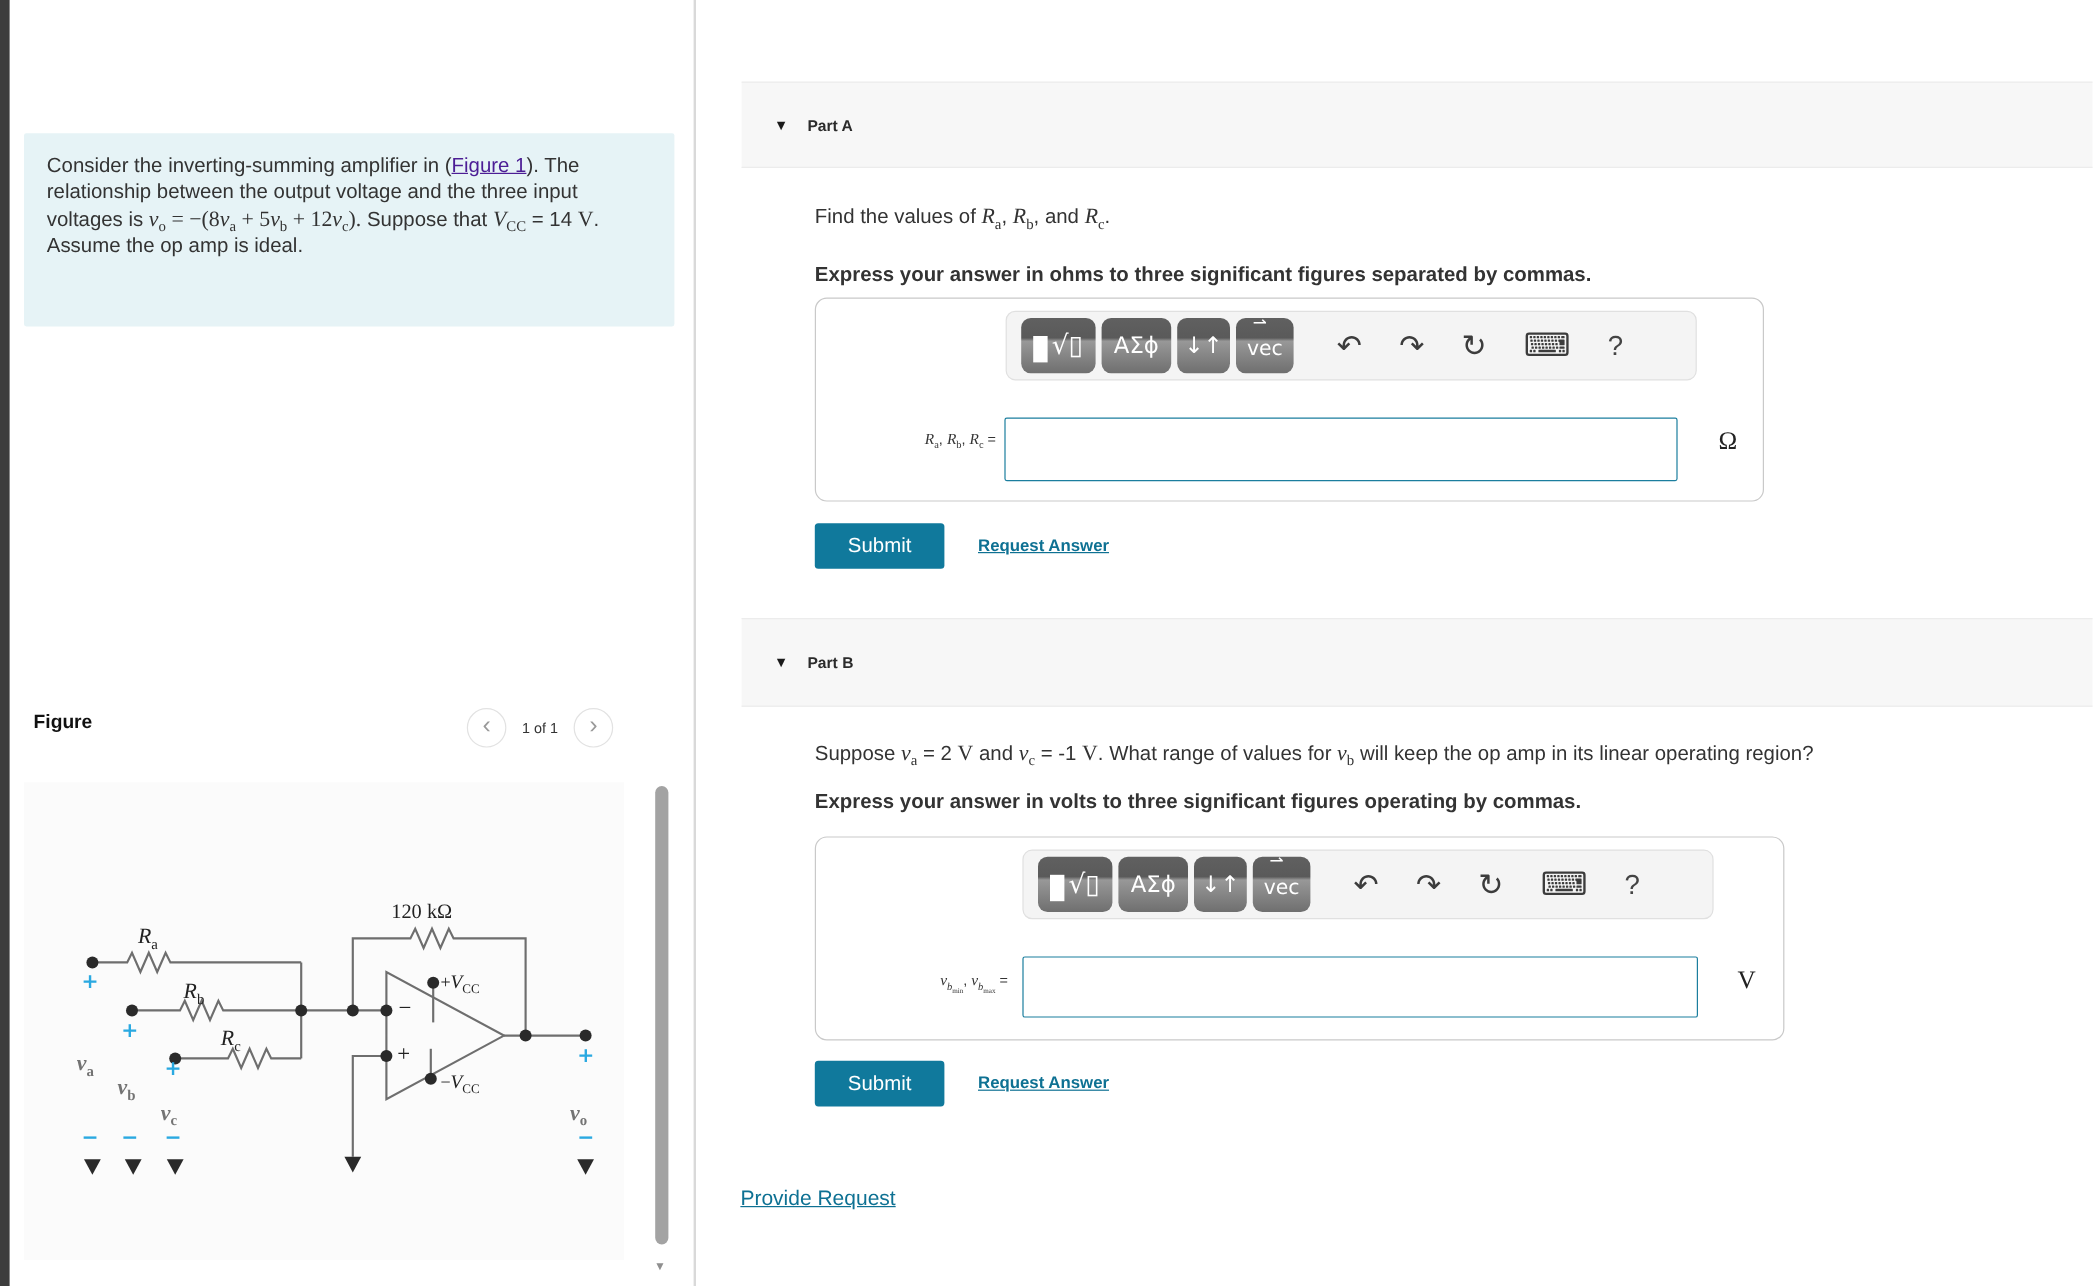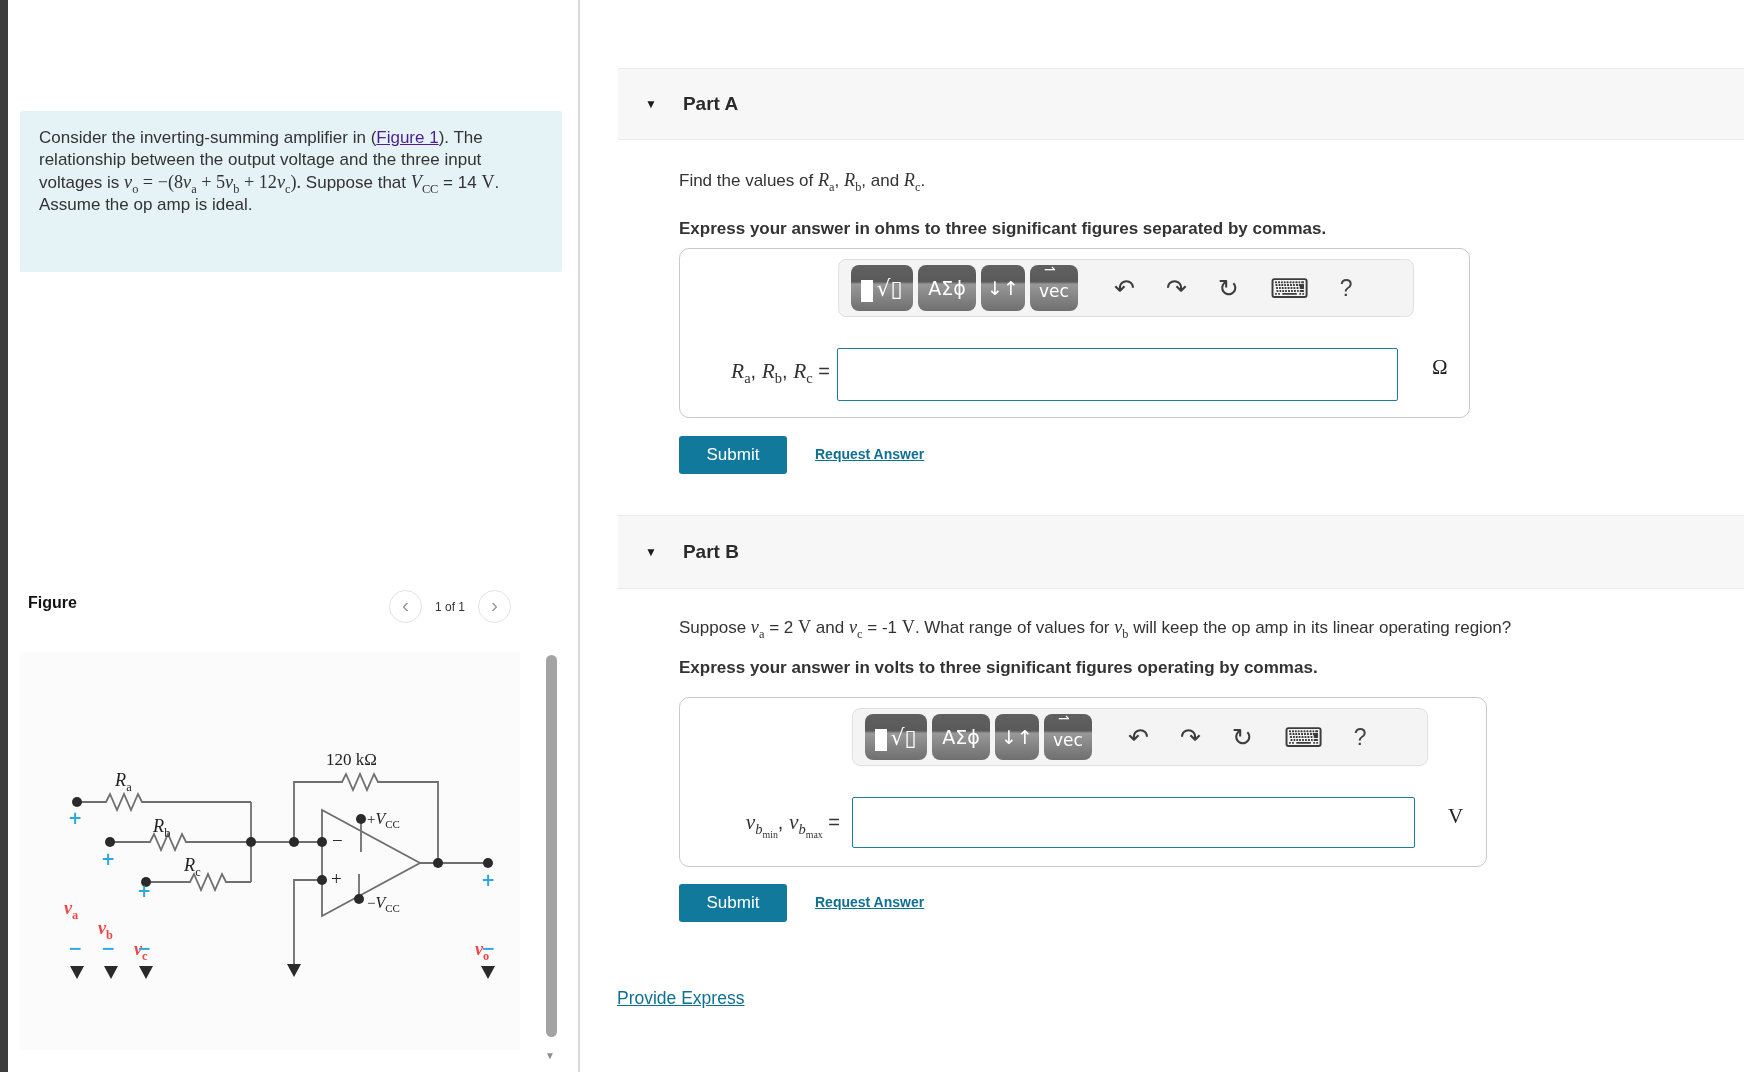--- a/index.html
+++ b/index.html
@@ -27,21 +27,21 @@
   .pager { position:absolute; left:389px; top:590px; display:flex; align-items:center; gap:13px; }
   .pager-btn { width:33px; height:33px; border-radius:50%; border:1px solid #e2e2e2; background:#fff;
                color:#9a9a9a; display:flex; align-items:center; justify-content:center;
                font-size:21px; padding-bottom:3px; }
   .pager-label { font-size:12px; color:#333; }
 
   
   .figure-area { position:absolute; left:20px; top:652px; width:500px; height:398px; background:#fbfbfb; }
   .figure-area svg { position:absolute; left:0; top:0; }
   .fig-label { position:absolute; font-family:"Liberation Serif",serif; color:#222; font-size:17px; white-space:nowrap; }
-  .fig-v { color:#ef4444; font-weight:bold;margin-top:22px; }
+  .fig-v { color:#737373; font-weight:bold; }
   .fig-sign { position:absolute; color:#2aa9e1; font-weight:bold; font-size:17px; font-family:"DejaVu Sans",sans-serif; }
   .fl-fb   { left:306px; top:98px; }
   .fl-ra   { left:95px;  top:118px; }
   .fl-rb   { left:133px; top:164px; }
   .fl-rc   { left:164px; top:203px; }
   .fl-vccp { left:347px; top:158px; font-size:15px; }
   .fl-vccn { left:347px; top:242px; font-size:15px; }
   .fl-minus-in { left:312px; top:178px; font-size:19px; }
   .fl-plus-in  { left:311px; top:216px; font-size:19px; }
   .fl-va { left:44px;  top:224px; }
@@ -61,21 +61,21 @@
   .fig-scroll-thumb { position:absolute; left:0; top:3px; width:11px; height:382px; background:#a3a3a3; border-radius:6px; }
   .fig-scroll-arrow { position:absolute; left:545px; top:1050px; color:#8f8f8f; font-size:10px; }
 
   
   .part-bar { position:absolute; left:618px; width:1126px; background:#f7f7f7;
               border-top:1px solid #ececec; border-bottom:1px solid #ececec;
               display:flex; align-items:center; cursor:pointer; }
   #part-a-bar { top:68px; height:72px; }
   #part-b-bar { top:515px; height:74px; }
   .collapse-icon { margin-left:27px; font-size:12px; color:#1a1a1a; }
-  .part-title { margin-left:26px; font-size:19px; font-weight:bold; color:#2b2b2b; }
+  .part-title { margin-left:16px; font-size:13px; font-weight:bold; color:#2b2b2b; }
 
   .q-line { position:absolute; left:679px; font-size:17px; color:#333; white-space:nowrap; }
   #question-a { top:170px; }
   #instruction-a { top:219px; font-weight:bold; }
   #question-b { top:617px; }
   #instruction-b { top:658px; font-weight:bold; }
 
   .answer-box { position:absolute; left:679px; height:170px; background:#fff;
                 border:1px solid #c9c9c9; border-radius:10px; }
   #answer-box-a { top:248px; width:791px; }
@@ -93,21 +93,21 @@
   .tb-root { width:62px; } .tb-greek { width:58px; } .tb-arrows { width:44px; } .tb-vec { width:48px; }
   .wblock { display:inline-block; width:12px; height:22px; background:#fff; margin-right:3px; margin-top:6px; }
   .root-glyph { font-size:22px; }
   .vec-label { font-size:17px; margin-top:6px; }
   .vec-arrow { position:absolute; top:-4px; left:14px; font-size:14px; color:#fff; }
   .tb-icon { margin-left:31px; color:#3c3c3c; font-size:25px; line-height:1;
              background:none; border:none; font-family:"DejaVu Sans",sans-serif; cursor:pointer; }
   .tb-kbd { font-size:27px; }
   .tb-help { font-size:23px; color:#444; font-family:"Liberation Sans",sans-serif; }
 
-  .ans-label { position:absolute; font-size:20px; text-align:right; white-space:nowrap; }
+  .ans-label { position:absolute; font-size:12px; text-align:right; white-space:nowrap; }
   #answer-label-a { left:10px; top:110px; width:140px; }
   #answer-label-b { left:8px;  top:112px; width:152px; }
   .ans-input { position:absolute; border:1.5px solid #1b7e9e; border-radius:2px; background:#fff;
                font-size:17px; padding:0 8px; font-family:inherit; }
   #answer-input-a { left:157px; top:99px; width:561px; height:53px; }
   #answer-input-b { left:172px; top:99px; width:563px; height:51px; }
   .unit { position:absolute; font-family:"Liberation Serif",serif; font-size:21px; color:#222; }
   #unit-a { left:752px; top:106px; }
   #unit-b { left:768px; top:106px; }
 
@@ -272,15 +272,15 @@
       <button class="tb-icon tb-help">?</button>
     </div>
     <div class="ans-label" id="answer-label-b"><span class="math"><i>v</i><sub><i>b</i><sub>min</sub></sub></span>, <span class="math"><i>v</i><sub><i>b</i><sub>max</sub></sub></span> =</div>
     <input class="ans-input" id="answer-input-b" value="" style="">
     <div class="unit" id="unit-b">V</div>
   </div>
 
   <button class="submit-btn" id="submit-b">Submit</button>
   <a class="request-link" id="request-b">Request Answer</a>
 
-  <a class="provide-feedback">Provide Express</a>
+  <a class="provide-feedback">Provide Request</a>
 
 </div>
 
 </body></html>

